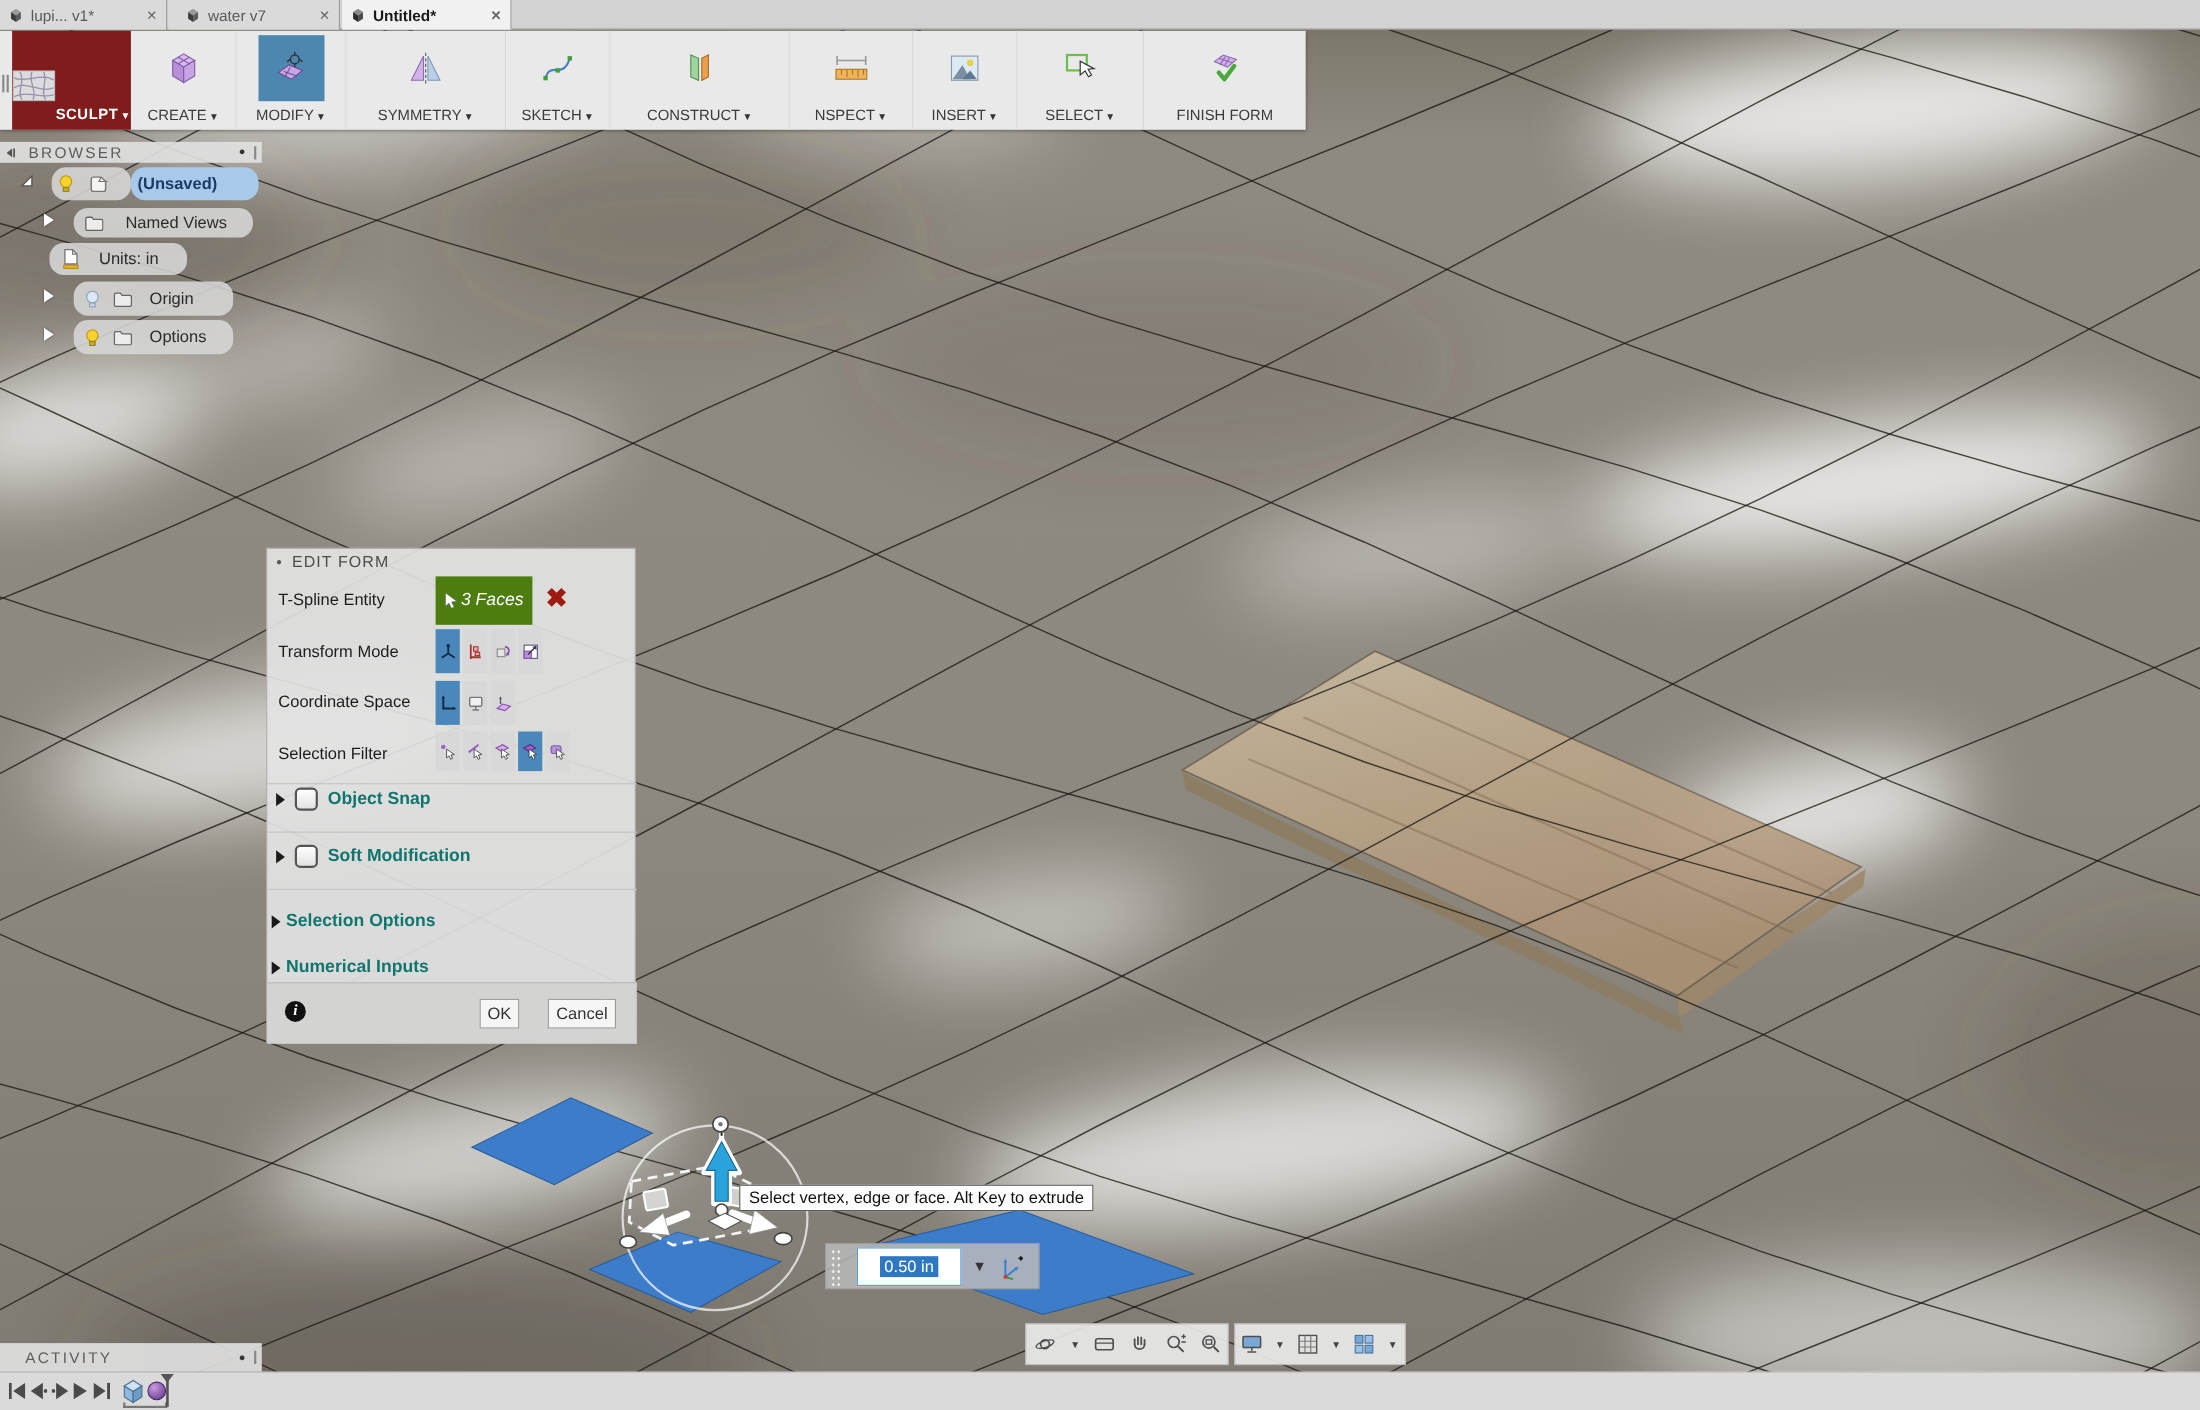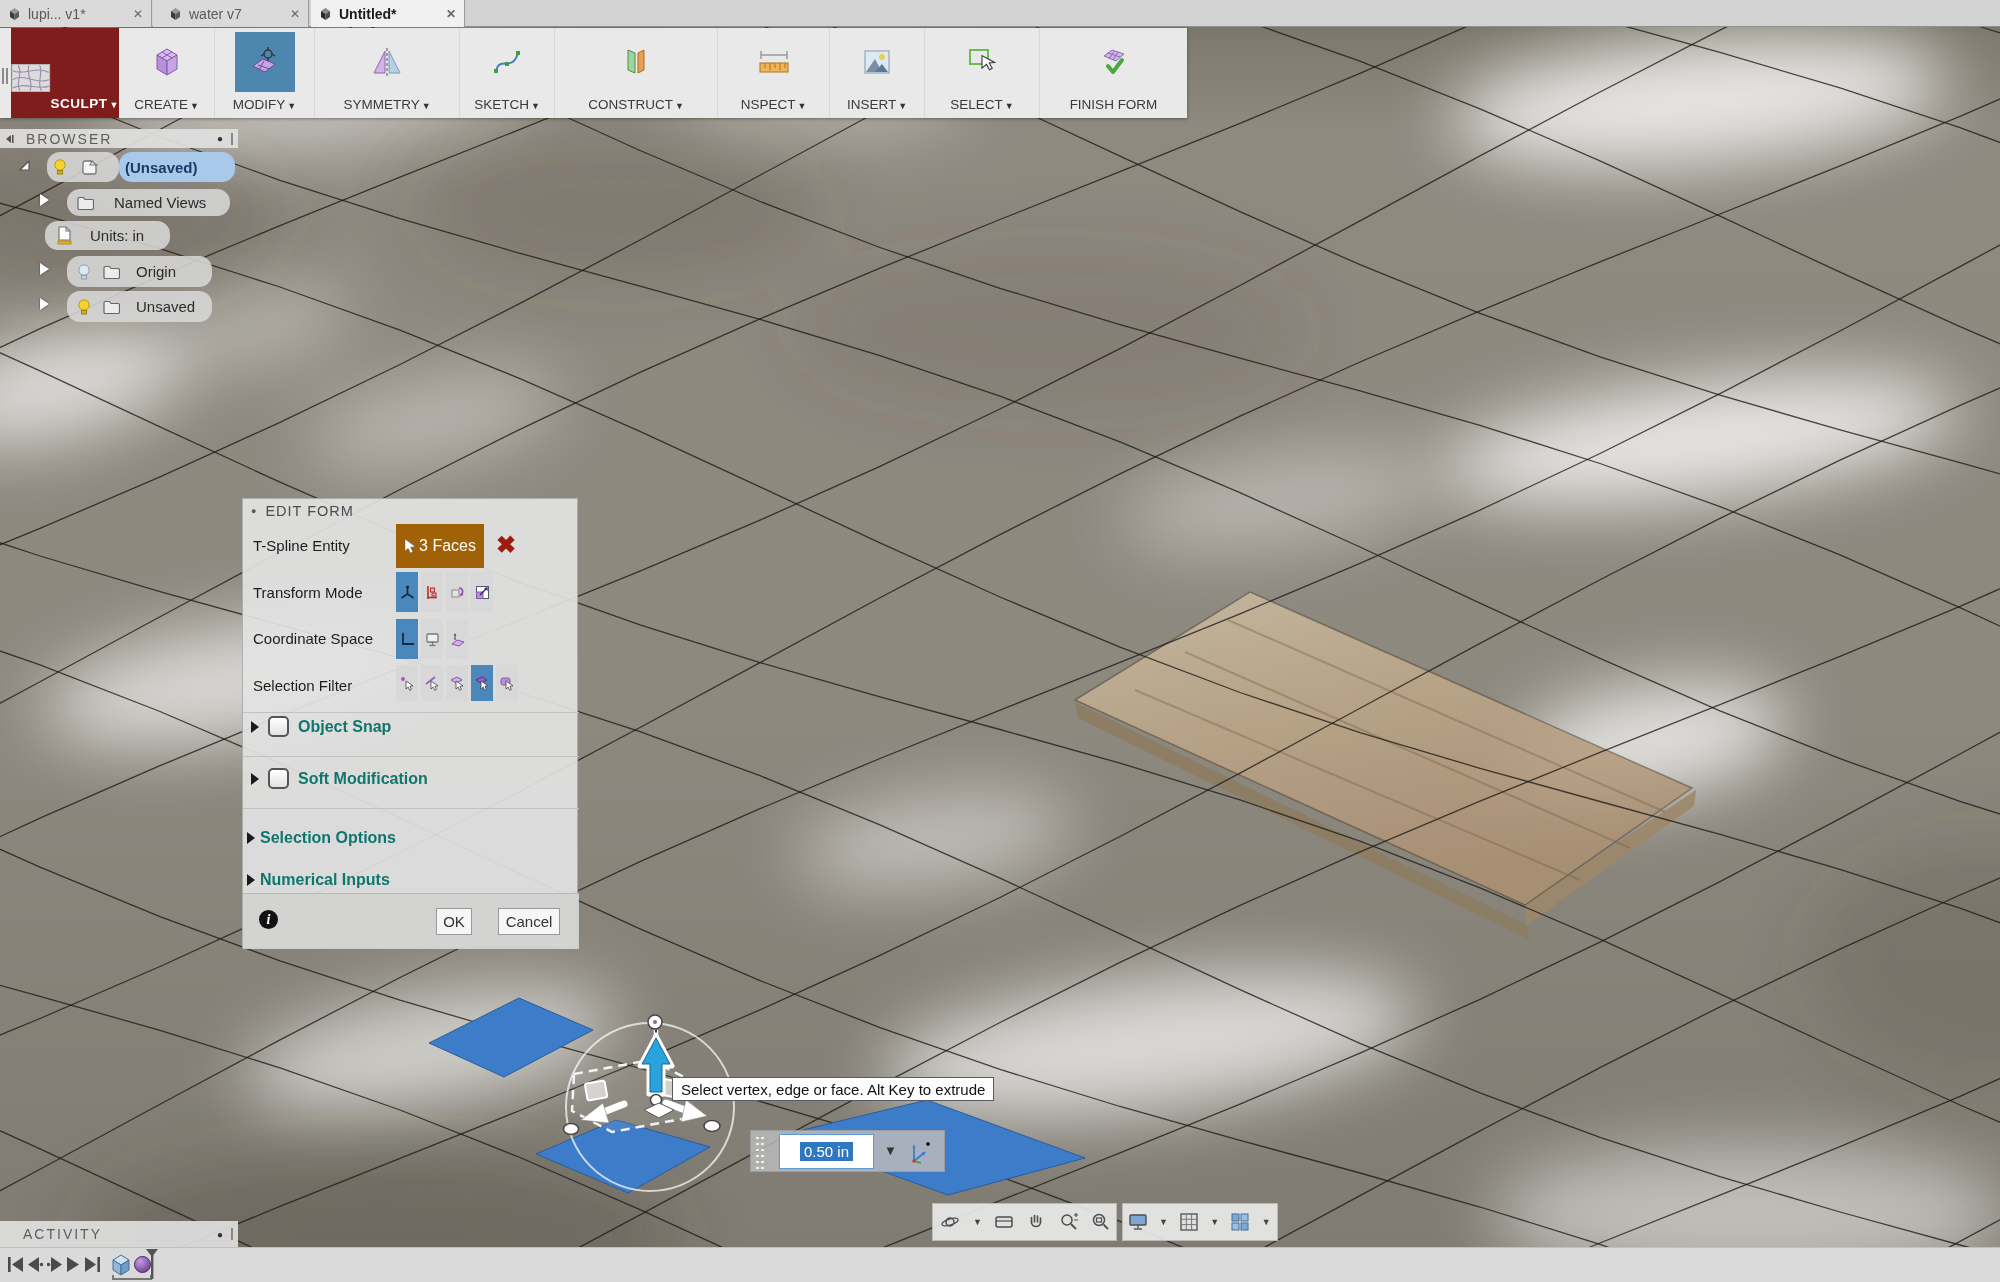--- a/index.html
+++ b/index.html
@@ -56,22 +56,22 @@
 
   
   .dialog { position:absolute; left:242px; top:498px; width:336px; height:450px;
     background:rgba(227,227,227,.92); border:1px solid rgba(140,140,140,.6);
     z-index:40; font-size:15px; color:#1c1c1c; }
   .dlg-title { height:24px; display:flex; align-items:center; padding-left:8px;
     color:#4c4c4c; letter-spacing:1px; font-size:14.5px; }
   .dlg-title .dot { font-size:9px; margin-right:8px; color:#555; }
   .dlg-label { position:absolute; left:10px; white-space:nowrap; }
   .chip { position:absolute; left:153px; top:25px; width:88px; height:44px;
-    background:#a16207; color:#fff; font-size:16px; display:flex;
-    align-items:center; justify-content:center; gap:4px; }
+    background:#4d7c0f; color:#fff; font-size:16px; display:flex;
+    align-items:center; justify-content:center; gap:4px;font-style:italic; }
   .redx { position:absolute; left:250px; top:33px; width:26px; height:26px;
     color:#9e1b12; font-size:24px; font-weight:bold; line-height:26px; text-align:center; }
   .mini-btn { position:absolute; width:22px; height:40px; background:#d8d8d8;
     display:flex; align-items:center; justify-content:center; }
   .mini-btn.sel { background:#4a87bb; }
   .dlg-sep { position:absolute; left:0; width:336px; height:1px; background:#c2c2c2; }
   .sec-tri { width:0; height:0; border-top:6px solid transparent;
     border-bottom:6px solid transparent; border-left:8px solid #1a1a1a; }
   .chk { width:21px; height:21px; background:linear-gradient(#fff,#e2e2e2);
     border:2px solid #555; border-radius:5px; }
@@ -488,21 +488,21 @@
       <div class="tree-tri"></div>
     </div>
   <div class="flt br-row" style="left:67px;top:291px;width:145px;height:31px;">
     <svg style="margin-left:10px;" width="14" height="18" viewBox="0 0 14 18">
         <circle cx="7" cy="7" r="5.2" fill="#f7d22e" stroke="#b89a10"></circle>
         <rect x="4.5" y="12.5" width="5" height="3.5" fill="#c9b020" stroke="#9a8410"></rect>
       </svg>
     <svg style="margin-left:12px;" width="17" height="14" viewBox="0 0 17 14">
         <path d="M1 3 a1.5 1.5 0 0 1 1.5-1.5 h4 l1.5 2 h7 a1.5 1.5 0 0 1 1.5 1.5 v7 a1.5 1.5 0 0 1 -1.5 1.5 h-12.5 a1.5 1.5 0 0 1 -1.5-1.5 Z" fill="#ececec" stroke="#666" stroke-width="1.2"></path>
       </svg>
-    <span class="br-label" style="margin-left:16px;">Unsaved</span>
+    <span class="br-label" style="margin-left:16px;">Options</span>
   </div>
 
   <div class="dialog">
     <div class="dlg-title">
       <span class="dot">●</span>
       <span>EDIT FORM</span>
     </div>
 
     <div class="dlg-label" style="top:38px;">T-Spline Entity</div>
     <div class="chip">

